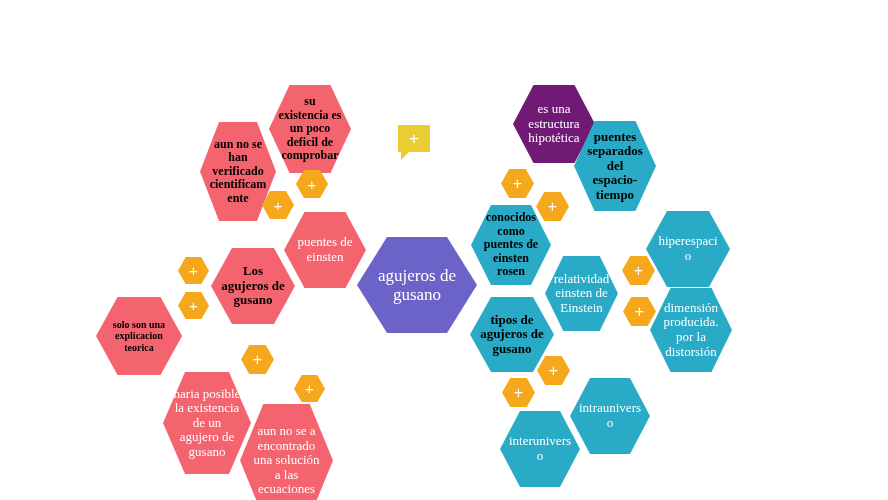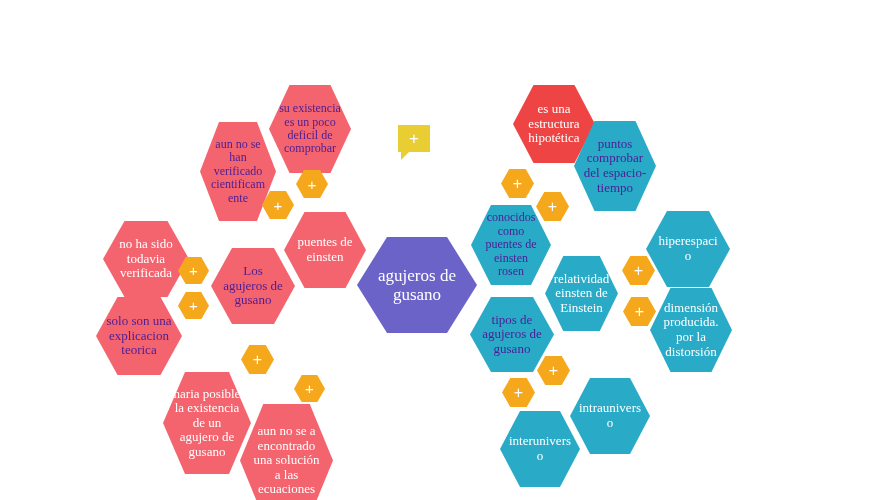--- a/index.html
+++ b/index.html
@@ -36,21 +36,21 @@
   }
   .node .label {
     display: block;
     width: 78%;
     word-wrap: break-word;
     overflow-wrap: break-word;
   }
   .node.pink   { background: #F4646E; }
   .node.cyan   { background: #29ABC8; }
   .node.purple { background: #6B63C8; }
-  .node.dark-text { color: #4c1d95; }
+  .node.dark-text { color: #000000; font-weight: bold; }
 
   .plus {
     position: absolute;
     background: #F5A81C;
     -webkit-clip-path: polygon(25% 0%, 75% 0%, 100% 50%, 75% 100%, 25% 100%, 0% 50%);
     clip-path: polygon(25% 0%, 75% 0%, 100% 50%, 75% 100%, 25% 100%, 0% 50%);
     display: flex;
     align-items: center;
     justify-content: center;
     color: #ffffff;
@@ -92,43 +92,40 @@
   <div class="node purple" id="central-node" style="left: 357px; top: 237px; width: 120px; height: 96px; font-size: 17px; background: rgb(107, 99, 200);">
     <span class="label">agujeros de gusano</span>
   </div>
 
 <div class="node pink dark-text" style="left: 269px; top: 85px; width: 82px; height: 88px; font-size: 12px; background: rgb(244, 100, 110);">
       <span class="label">su existencia es un poco deficil de comprobar</span>
     </div>
     <div class="node pink dark-text" style="left: 200px; top: 122px; width: 76px; height: 99px; font-size: 12px; background: rgb(244, 100, 110);">
       <span class="label">aun no se han verificado cientificamente</span>
     </div>
-    <div class="node pink" style="left: 103px; top: 221px; width: 86px; height: 76px; font-size: 13px; background: rgb(244, 100, 110);">
-      <span class="label">no ha sido todavia verificada</span>
-    </div>
-    <div class="node pink dark-text" style="left: 96px; top: 297px; width: 86px; height: 78px; font-size: 13px; background: rgb(244, 100, 110); text-align: center;">
+    <div class="node pink dark-text" style="left: 96px; top: 297px; width: 86px; height: 78px; font-size: 10px; background: rgb(244, 100, 110); text-align: center;">
       <span class="label">solo son una explicacion teorica</span>
     </div>
     <div class="node pink dark-text" style="left: 211px; top: 248px; width: 84px; height: 76px; font-size: 13px; background: rgb(244, 100, 110);">
       <span class="label">Los agujeros de gusano</span>
     </div>
     <div class="node pink" style="left: 284px; top: 212px; width: 82px; height: 76px; font-size: 13px; background: rgb(244, 100, 110);">
       <span class="label">puentes de einsten</span>
     </div>
     <div class="node pink" style="left: 163px; top: 372px; width: 88px; height: 102px; font-size: 13px; background: rgb(244, 100, 110);">
       <span class="label">haria posible la existencia de un agujero de gusano</span>
     </div>
     <div class="node pink" style="left: 240px; top: 404px; width: 93px; height: 113px; font-size: 13px; background: rgb(244, 100, 110);">
       <span class="label">aun no se a encontrado una solución a las ecuaciones</span>
     </div>
-    <div class="node cyan" style="left: 513px; top: 85px; width: 82px; height: 78px; font-size: 13px; background: #ef4444;">
+    <div class="node cyan" style="left: 513px; top: 85px; width: 82px; height: 78px; font-size: 13px; background: #701a75;">
       <span class="label">es una estructura hipotética</span>
     </div>
     <div class="node cyan dark-text" style="left: 574px; top: 121px; width: 82px; height: 90px; font-size: 13px; background: rgb(41, 171, 200);">
-      <span class="label">puntos comprobar del espacio-tiempo</span>
+      <span class="label">puentes separados del espacio-tiempo</span>
     </div>
     <div class="node cyan dark-text" style="left: 471px; top: 205px; width: 80px; height: 80px; font-size: 12px; background: rgb(41, 171, 200);">
       <span class="label">conocidos como puentes de einsten rosen</span>
     </div>
     <div class="node cyan dark-text" style="left: 470px; top: 297px; width: 84px; height: 75px; font-size: 13px; background: rgb(41, 171, 200);">
       <span class="label">tipos de agujeros de gusano</span>
     </div>
     <div class="node cyan" style="left: 545px; top: 256px; width: 73px; height: 75px; font-size: 13px; background: rgb(41, 171, 200);">
       <span class="label">relatividad einsten de Einstein</span>
     </div>

